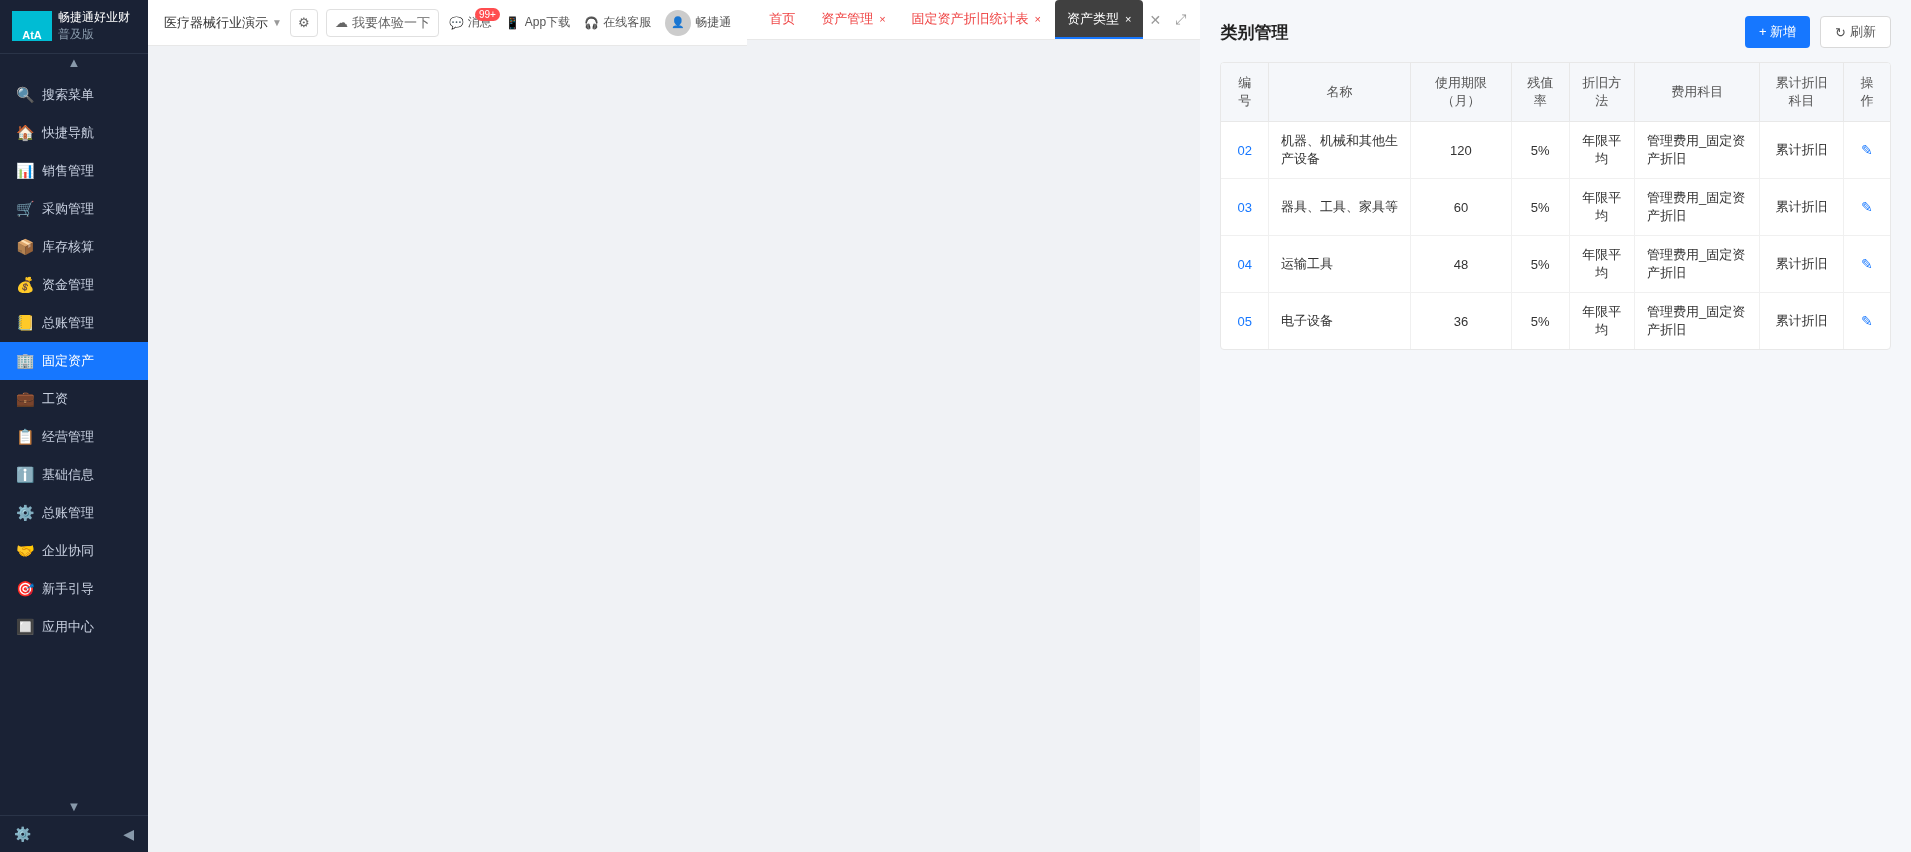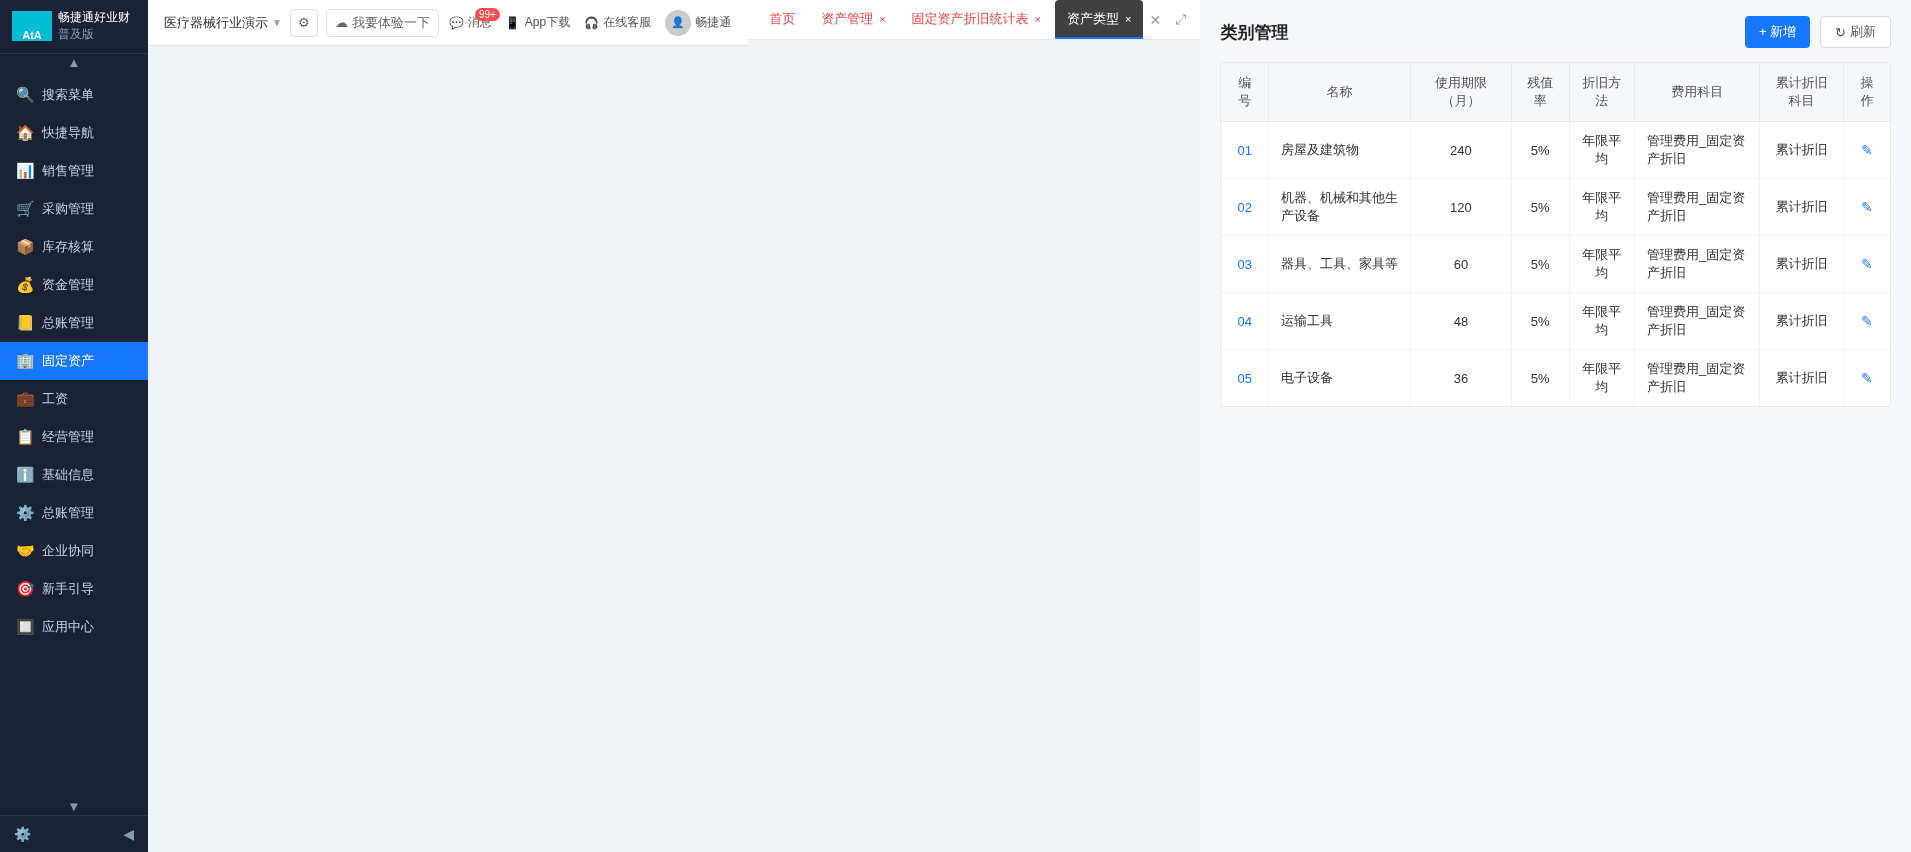--- a/index.html
+++ b/index.html
@@ -362,32 +362,20 @@
             <th>名称</th>
             <th>使用期限（月）</th>
             <th>残值率</th>
             <th>折旧方法</th>
             <th>费用科目</th>
             <th>累计折旧科目</th>
             <th>操作</th>
           </tr>
         </thead>
         <tbody id="table-body">
-        <tr>
-      <td class="text-blue">01</td>
-      <td class="text-left">房屋及建筑物</td>
-      <td>240</td>
-      <td>5%</td>
-      <td>年限平均</td>
-      <td class="text-left">管理费用_固定资产折旧</td>
-      <td>累计折旧</td>
-      <td>
-        <span class="edit-icon">✎</span>
-      </td>
-    </tr>
             <tr>
       <td class="text-blue">02</td>
       <td class="text-left">机器、机械和其他生产设备</td>
       <td>120</td>
       <td>5%</td>
       <td>年限平均</td>
       <td class="text-left">管理费用_固定资产折旧</td>
       <td>累计折旧</td>
       <td>
         <span class="edit-icon">✎</span>

